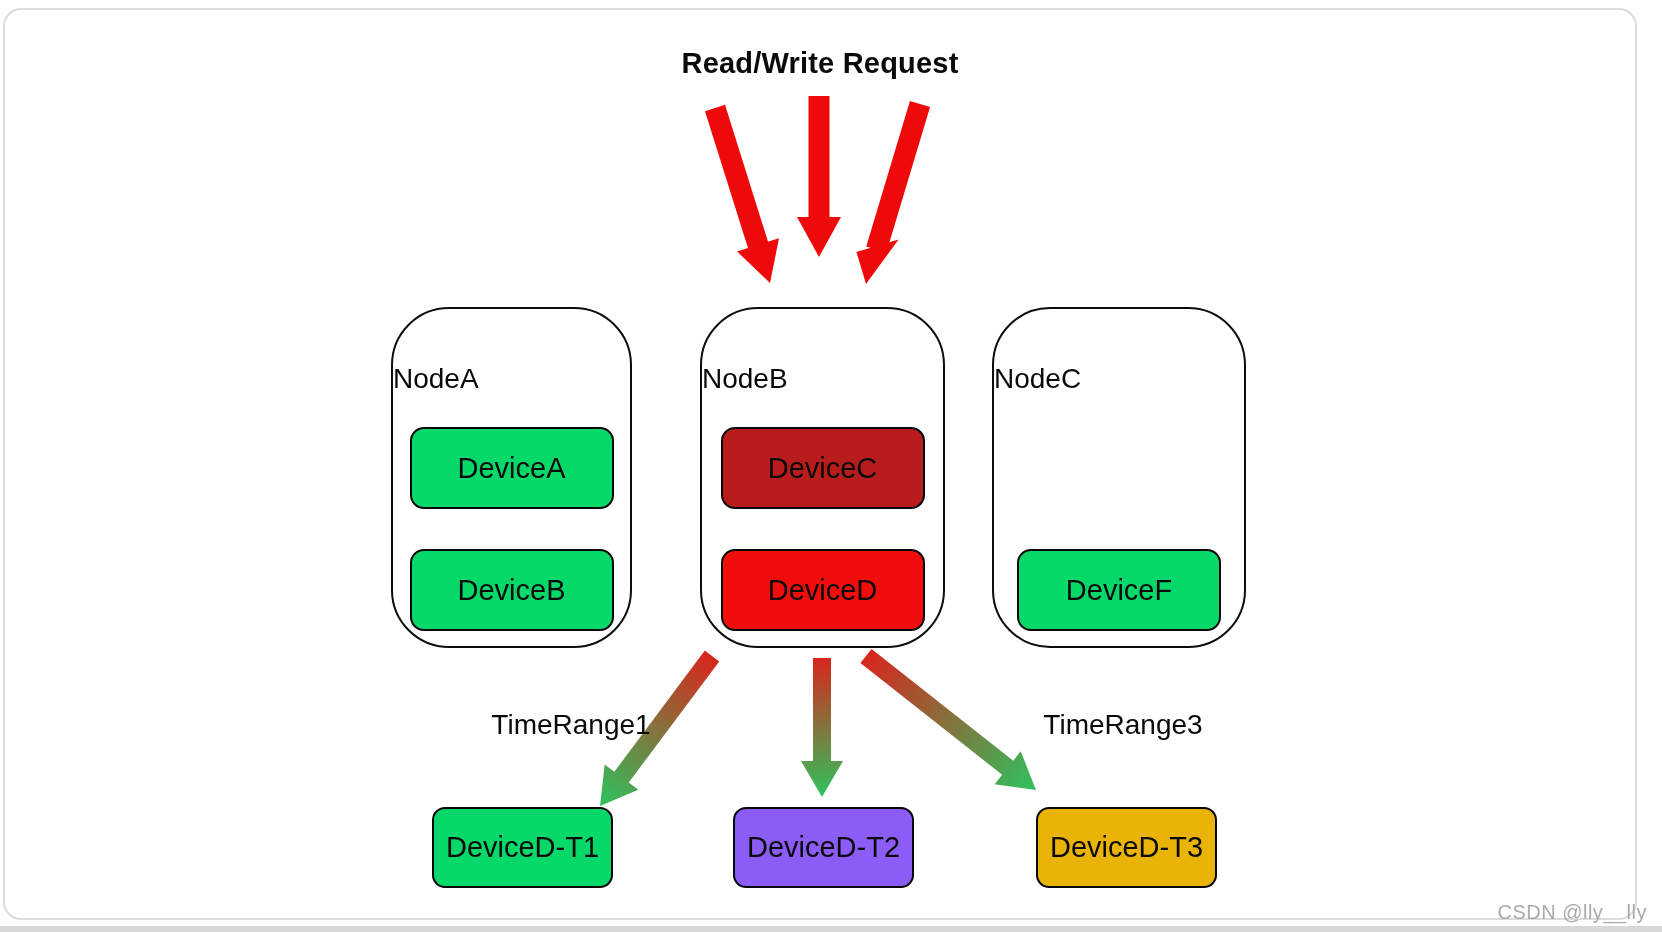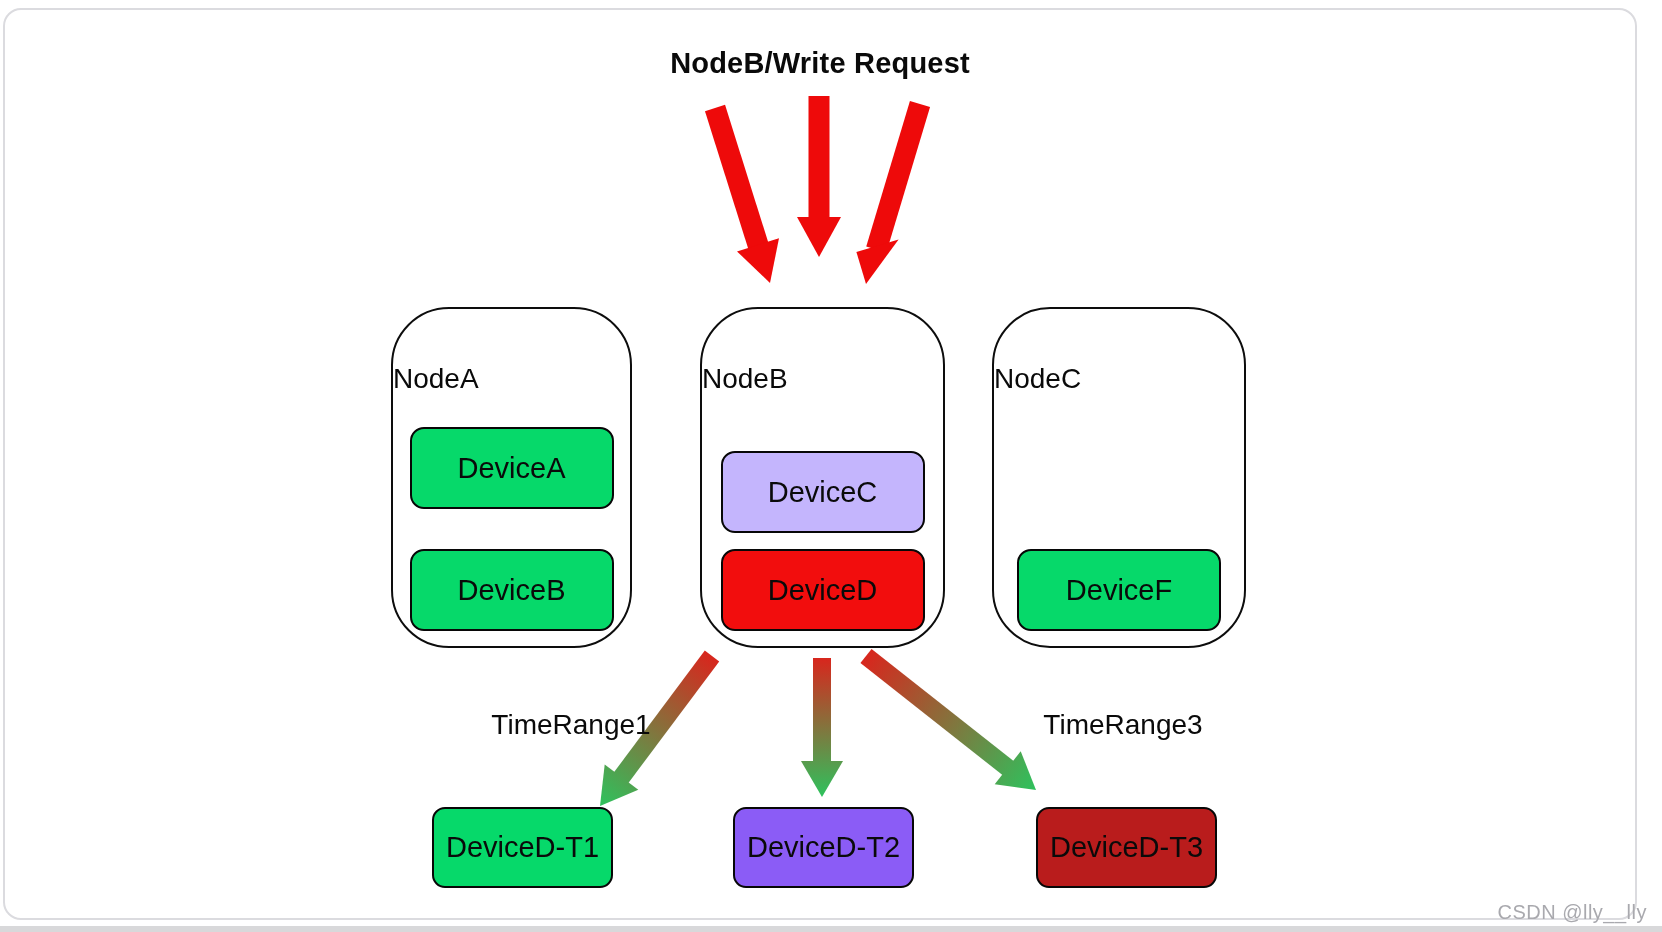--- a/index.html
+++ b/index.html
@@ -58,21 +58,21 @@
     font-size:20px;color:#a9a9ae;letter-spacing:0.5px;
   }
 </style>
 </head>
 <body>
 
 <div class="canvas">
 
   <div class="frame"></div>
 
-  <div class="title">NodeB/Write Request</div>
+  <div class="title">Read/Write Request</div>
 
   <svg class="arrows" width="1662" height="932" viewBox="0 0 1662 932">
     <defs>
       <linearGradient id="g1" gradientUnits="userSpaceOnUse" x1="712" y1="656" x2="600" y2="806">
         <stop offset="0" style="stop-color: rgb(216, 38, 29);"></stop>
         <stop offset="1" style="stop-color: rgb(46, 194, 93);"></stop>
       </linearGradient>
       <linearGradient id="g2" gradientUnits="userSpaceOnUse" x1="822" y1="658" x2="822" y2="797">
         <stop offset="0" style="stop-color: rgb(216, 38, 29);"></stop>
         <stop offset="1" style="stop-color: rgb(46, 194, 93);"></stop>
@@ -115,21 +115,21 @@
     <div class="device row1" style="background-color: rgb(6, 217, 106);">
       <span>DeviceA</span>
     </div>
     <div class="device row2" style="background-color: rgb(6, 217, 106);">
       <span>DeviceB</span>
     </div>
   </div>
 
   <div class="node node-b">
     <div class="node-label">NodeB</div>
-    <div class="device row1" style="background-color: #c4b5fd; margin-top: 24px;">
+    <div class="device row1" style="background-color: #b91c1c;">
       <span>DeviceC</span>
     </div>
     <div class="device row2" style="background-color: rgb(242, 13, 13);">
       <span>DeviceD</span>
     </div>
   </div>
 
   <div class="node node-c">
     <div class="node-label">NodeC</div>
     <div class="device row2" style="background-color: rgb(6, 217, 106);">
@@ -139,21 +139,21 @@
 
   <div class="tr-label left">TimeRange1</div>
   <div class="tr-label right">TimeRange3</div>
 
   <div class="shard s1" style="background-color: rgb(6, 217, 106);">
     <span>DeviceD-T1</span>
   </div>
   <div class="shard s2" style="background-color: #8b5cf6; text-align: center;">
     <span>DeviceD-T2</span>
   </div>
-  <div class="shard s3" style="background-color: #b91c1c;">
+  <div class="shard s3" style="background-color: #eab308;">
     <span>DeviceD-T3</span>
   </div>
 
   <div class="watermark">CSDN @lly__lly</div>
 
   <div class="bottom-strip"></div>
 
 </div>
 
 </body></html>

